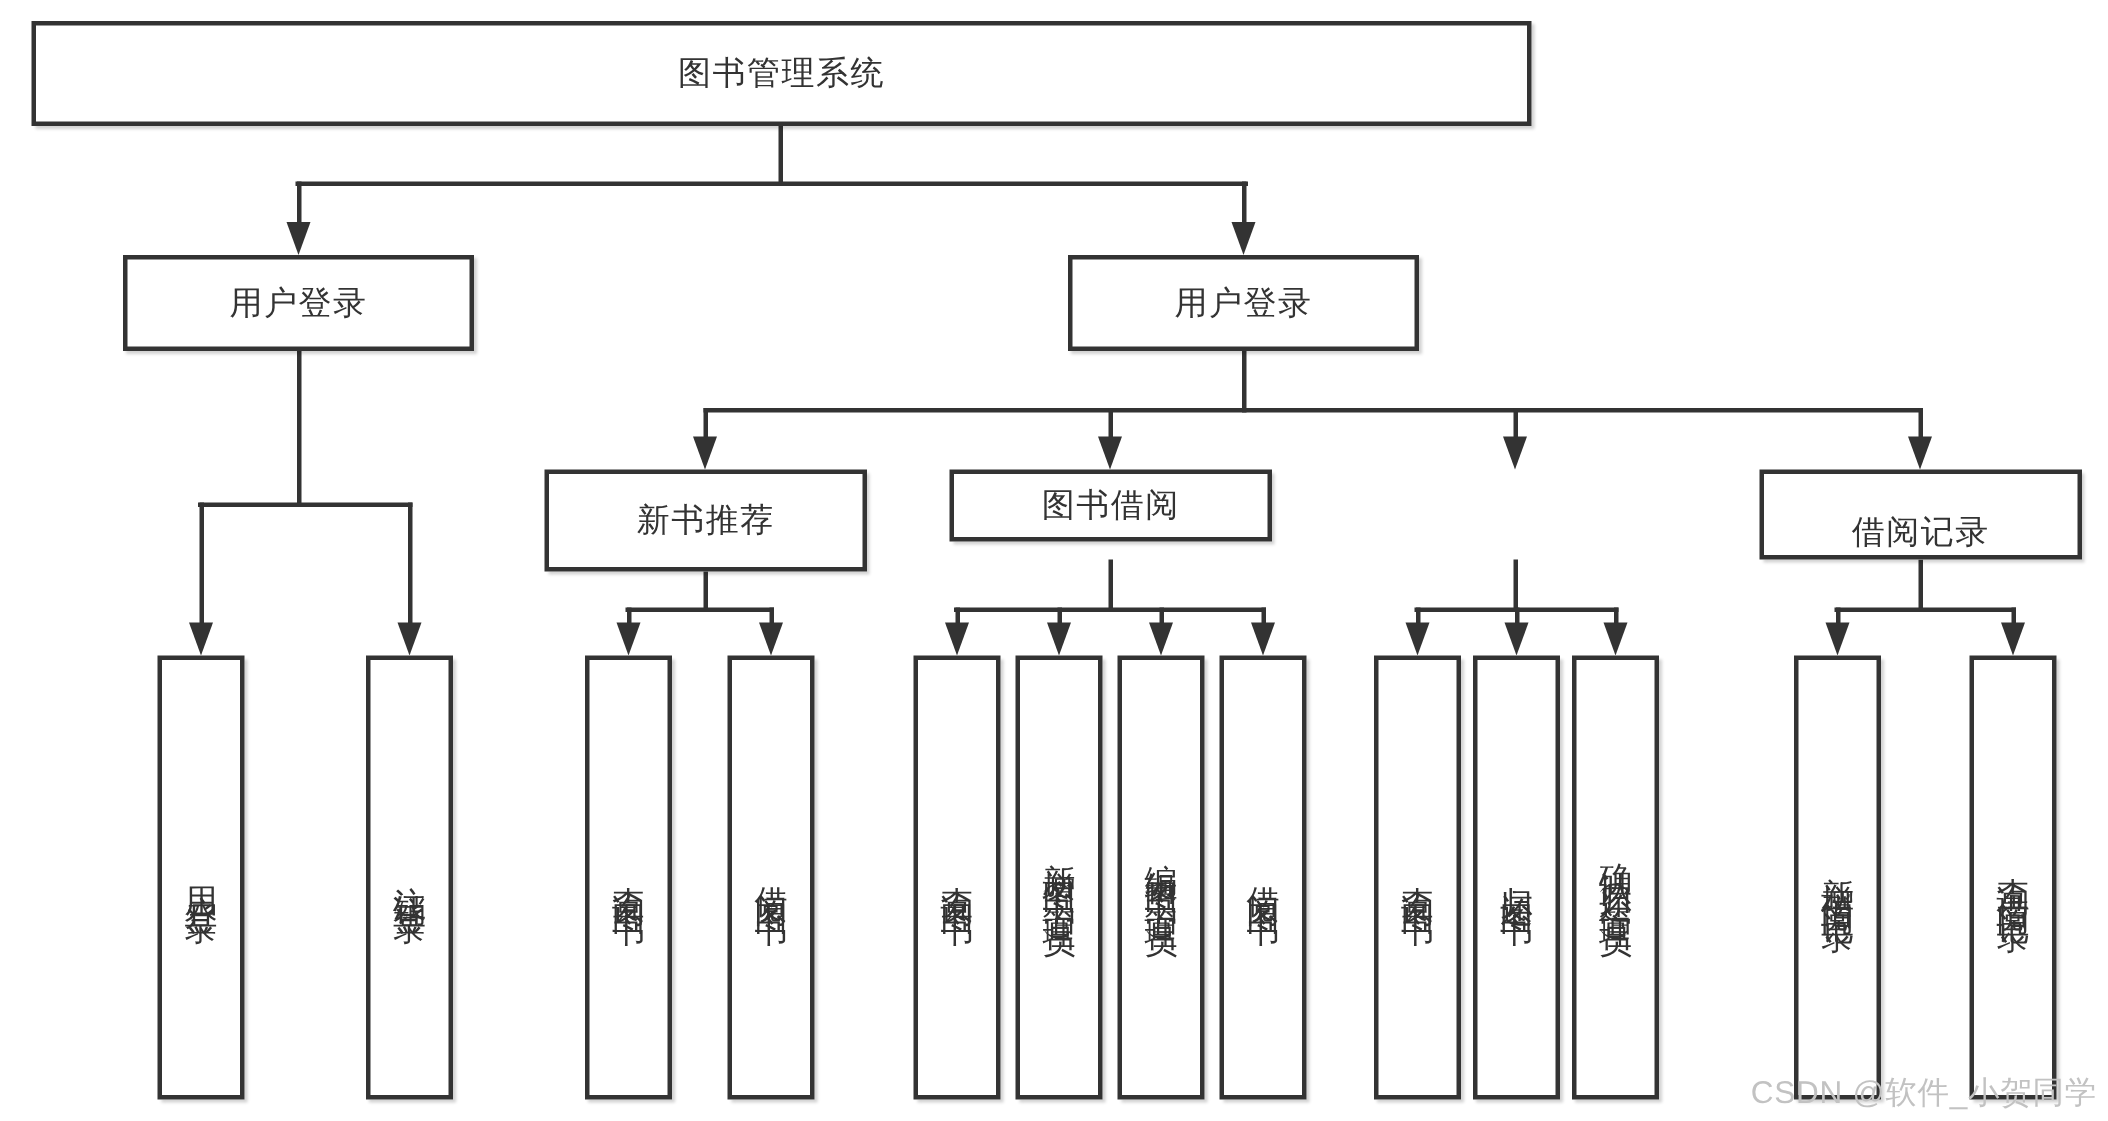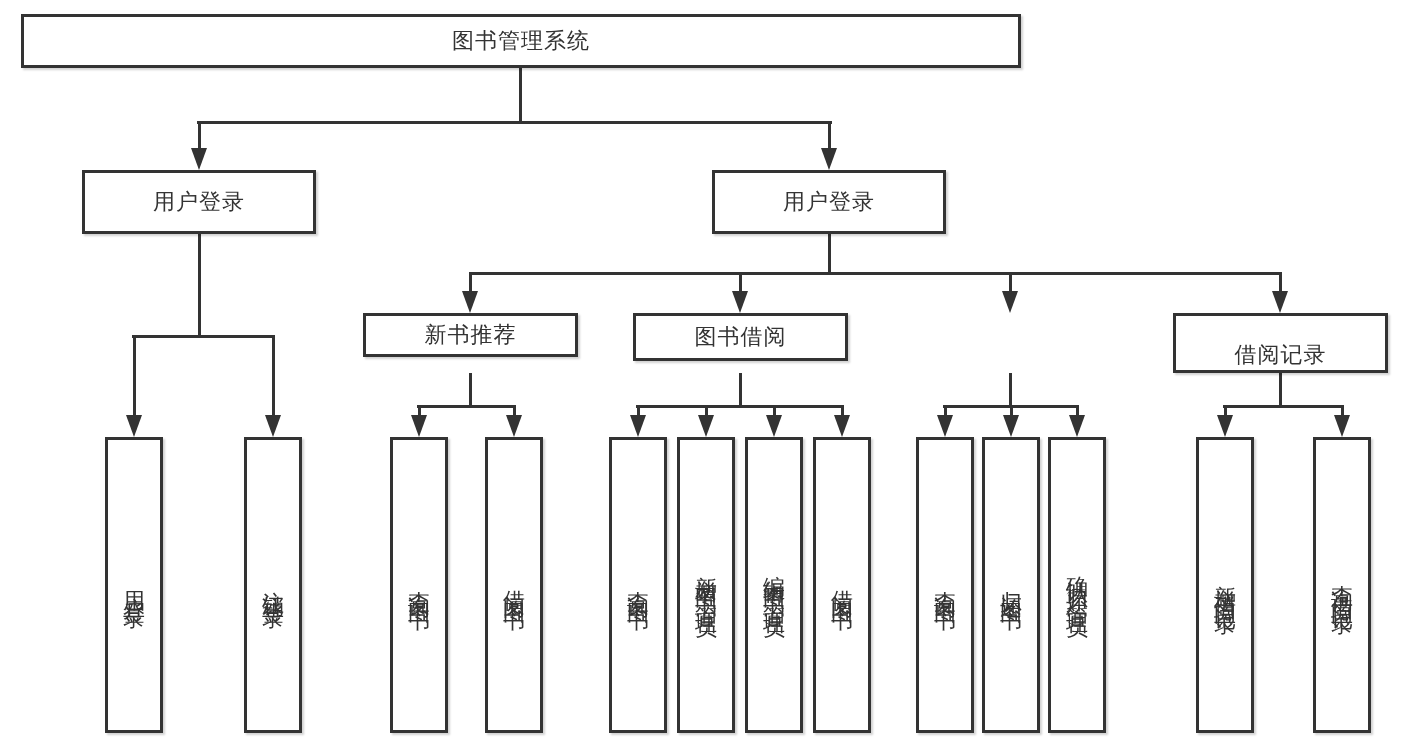--- a/index.html
+++ b/index.html
@@ -26,21 +26,21 @@
   .watermark{
     position:absolute;right:7px;bottom:5px;z-index:3;
     font-size:21px;letter-spacing:0.5px;color:#c2c2c2;white-space:nowrap;
   }
 </style>
 </head>
 <body>
 
 <div class="canvas">
 
-  <div class="box hbox" style="left:21px;top:14px;width:1000px;height:54px;">
+  <div class="box hbox" style="left:21px;top:14px;width:1000px;height:70px;">
     <span>图书管理系统</span>
   </div>
 
   <div>
     <div class="ln" style="left:519px;top:68px;width:3px;height:56px;"></div>
     <div class="ln" style="left:197px;top:121px;width:635px;height:3px;"></div>
     <div class="ln" style="left:197.5px;top:121px;width:3px;height:29px;"></div>
     <div class="ah" style="left:191px;top:148px;"></div>
     <div class="ln" style="left:827.5px;top:121px;width:3px;height:29px;"></div>
     <div class="ah" style="left:821px;top:148px;"></div>
@@ -68,21 +68,21 @@
     <div class="ln" style="left:469px;top:272px;width:3px;height:21px;"></div>
     <div class="ah" style="left:462px;top:291px;"></div>
     <div class="ln" style="left:739px;top:272px;width:3px;height:21px;"></div>
     <div class="ah" style="left:732px;top:291px;"></div>
     <div class="ln" style="left:1009px;top:272px;width:3px;height:21px;"></div>
     <div class="ah" style="left:1002px;top:291px;"></div>
     <div class="ln" style="left:1279px;top:272px;width:3px;height:21px;"></div>
     <div class="ah" style="left:1272px;top:291px;"></div>
   </div>
 
-  <div class="box hbox" style="left:363px;top:313px;width:215px;height:44px;">
+  <div class="box hbox" style="left:363px;top:313px;width:215px;height:68px;">
     <span>新书推荐</span>
   </div>
   <div class="box hbox" style="left:633px;top:313px;width:215px;height:48px;">
     <span>图书借阅</span>
   </div>
   <div class="box hbox" style="left:1173px;top:313px;width:215px;height:60px;align-items:flex-end;">
     <span>借阅记录</span>
   </div>
 
   <div>
@@ -164,14 +164,15 @@
     <span>确认归还（管理员）</span>
   </div>
 
   <div class="box leaf" style="left:1196px;top:437px;width:58px;height:296px;">
     <span>新增借阅记录</span>
   </div>
   <div class="box leaf" style="left:1313px;top:437px;width:58px;height:296px;">
     <span>查询借阅记录</span>
   </div>
 
+  <div class="watermark">CSDN @软件_小贺同学</div>
 
 </div>
 
 </body></html>

